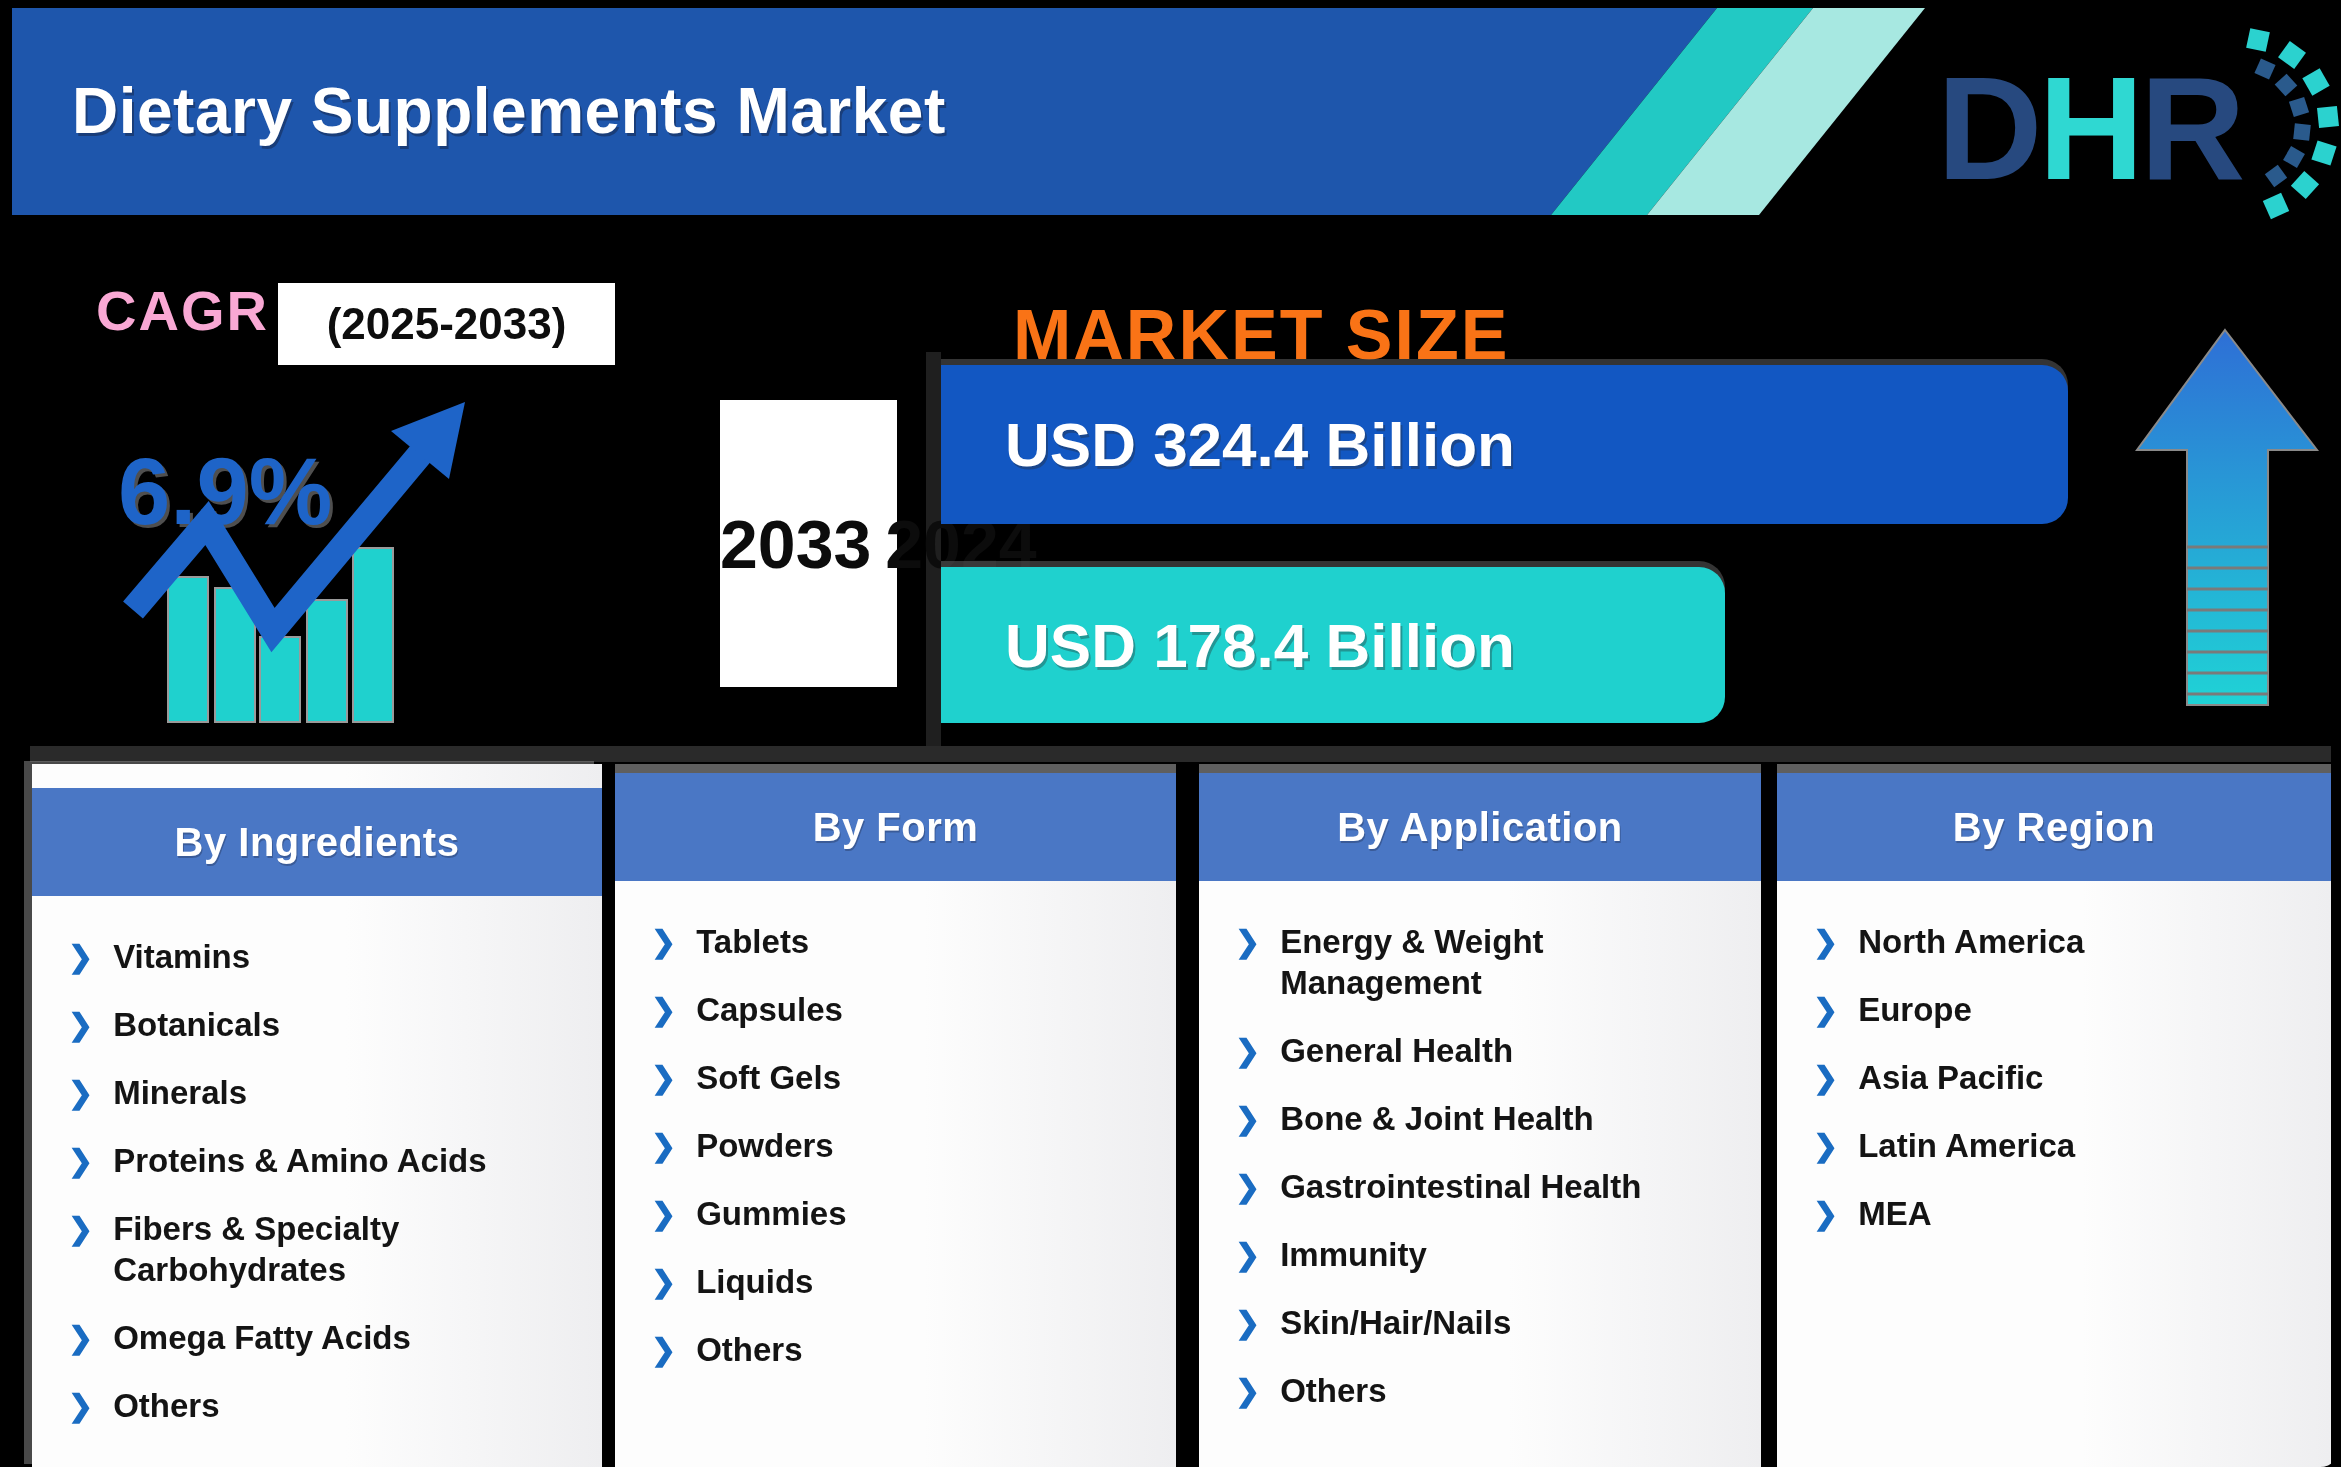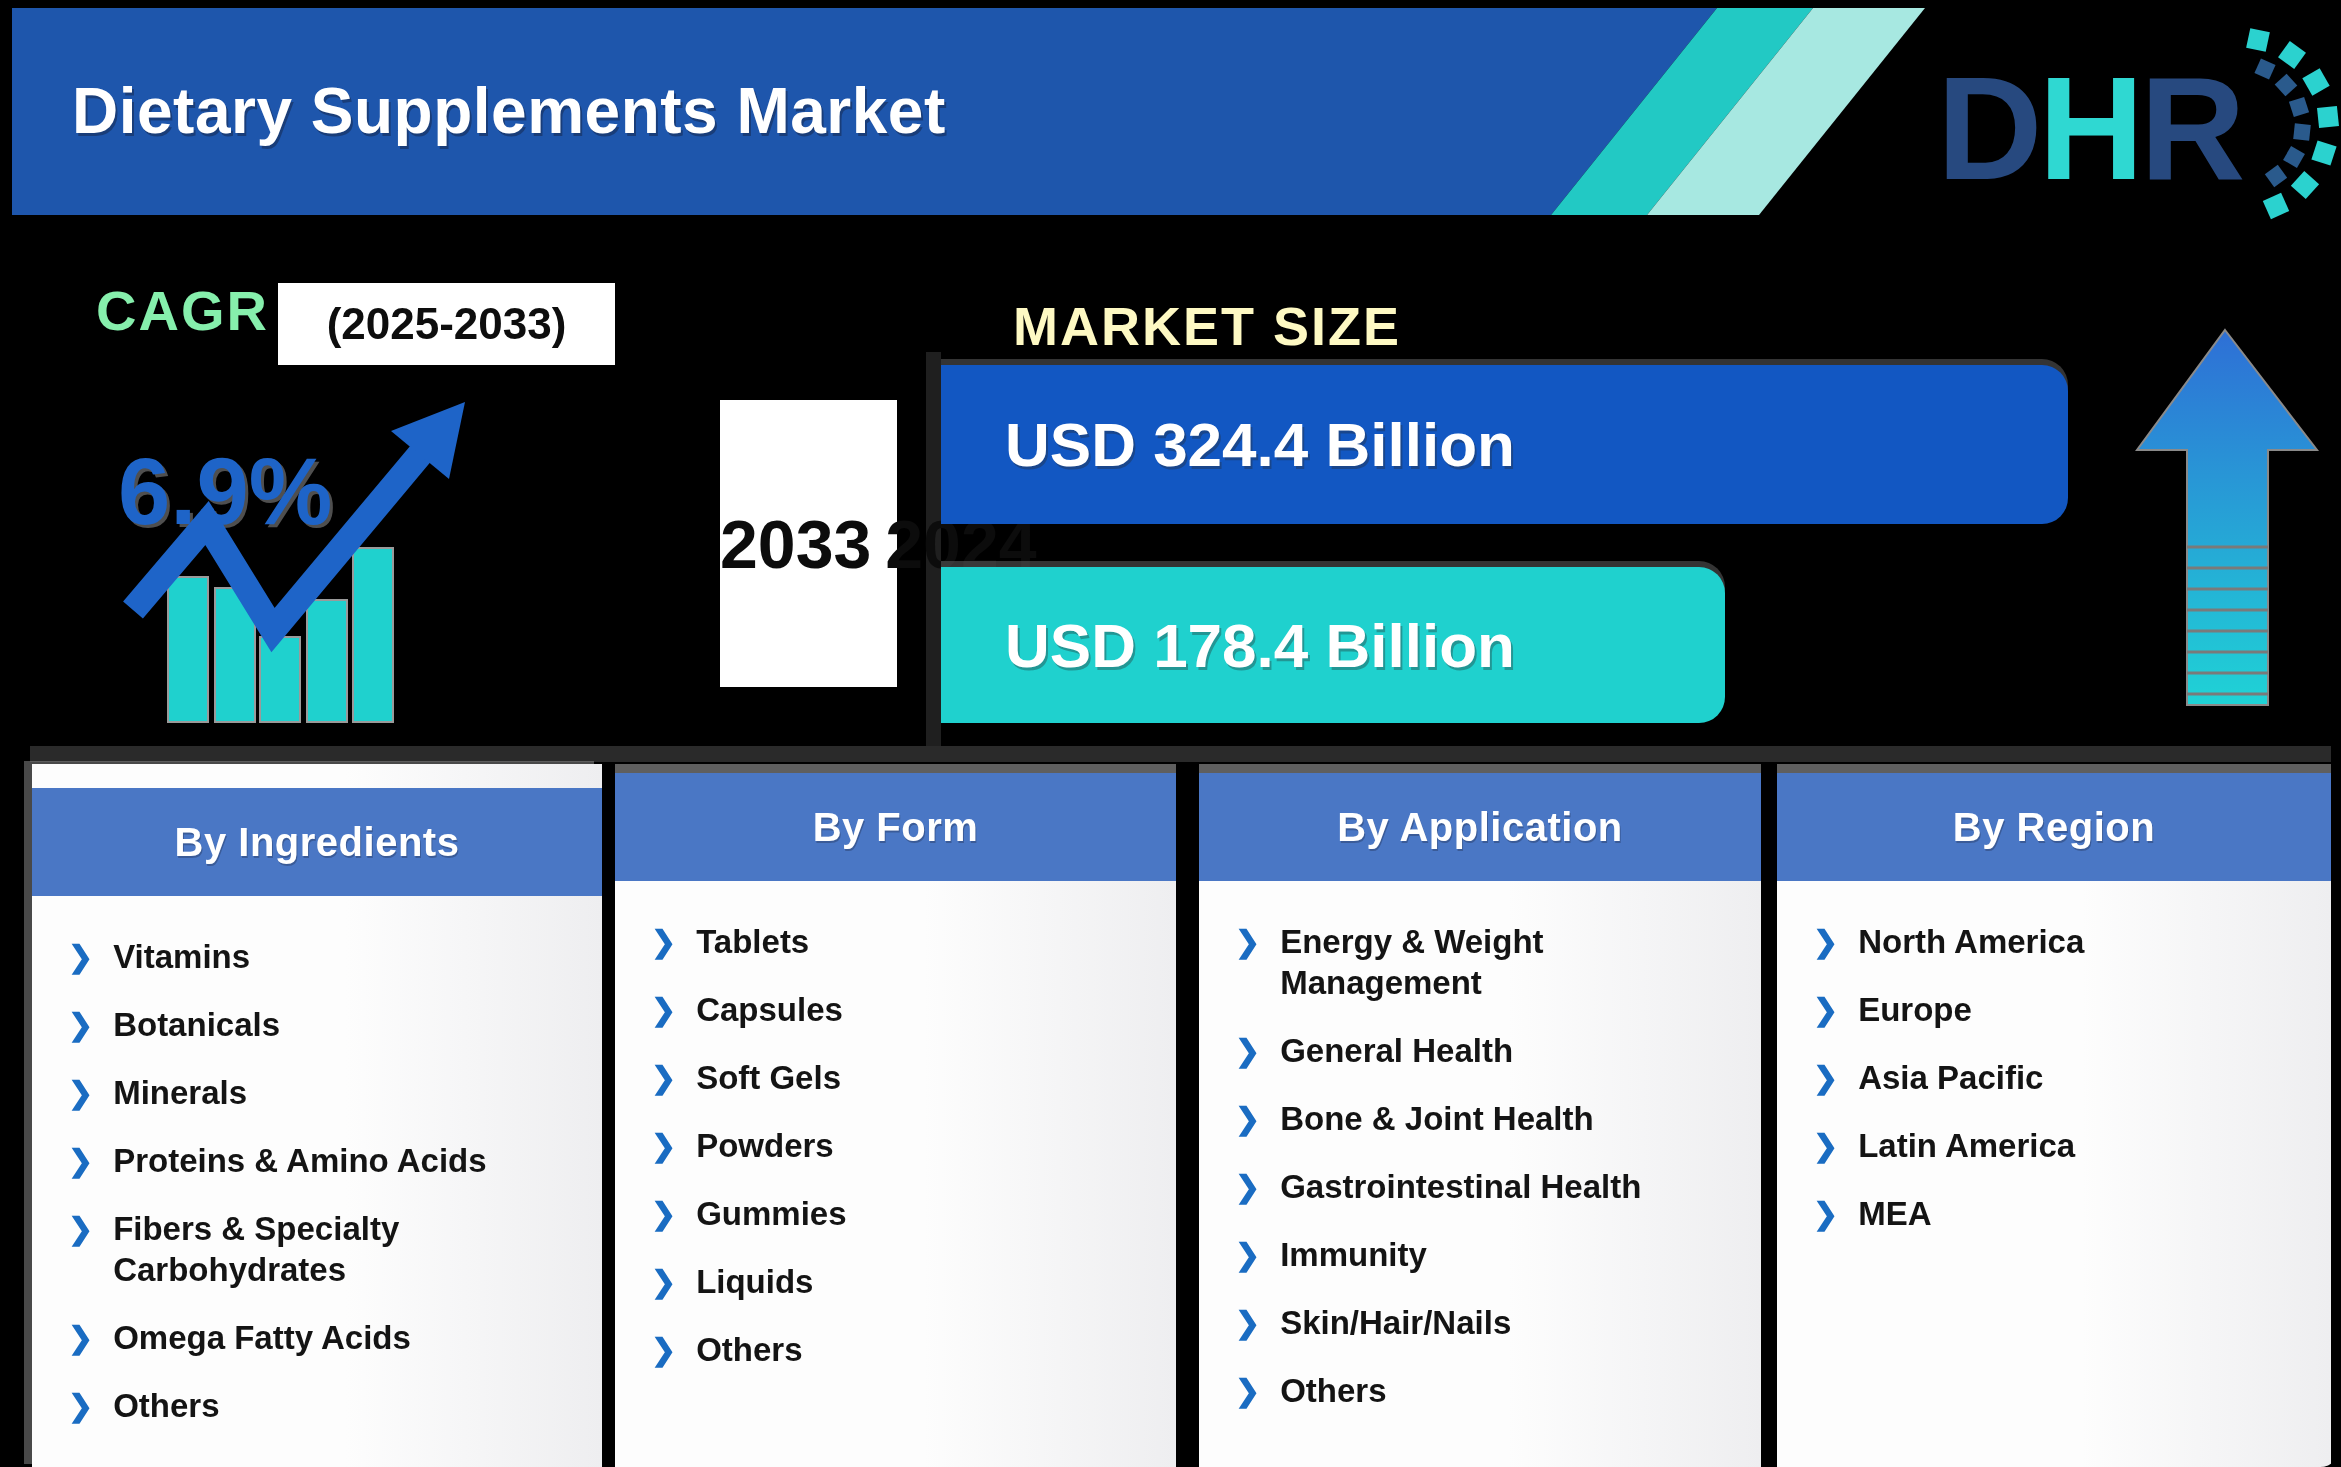--- a/index.html
+++ b/index.html
@@ -18,31 +18,31 @@
              color:#fff;font-size:64px;font-weight:700;letter-spacing:.5px;
              text-shadow:2px 3px 0 rgba(20,30,60,.45);}
   .logo{position:absolute;left:1925px;top:46px;display:flex;align-items:flex-start;
         font-weight:800;font-size:146px;line-height:150px;letter-spacing:-4px;}
   .logo .l-d,.logo .l-r{color:#27497f;}
   .logo .l-h{color:#2fd8d2;}
   .logo-dots{position:absolute;left:2200px;top:6px;}
 
   
   .cagr-label{position:absolute;left:96px;top:278px;font-size:56px;font-weight:800;
-              color:#86efac;letter-spacing:2px;}
+              color:#f9a8d4;letter-spacing:2px;}
   .cagr-period-box{position:absolute;left:278px;top:283px;width:337px;height:82px;background:#fff;
                    display:flex;align-items:center;justify-content:center;}
   .cagr-period{font-size:44px;font-weight:700;color:#0d0d0d;}
   .cagr-value{position:absolute;left:118px;top:438px;font-size:94px;font-weight:800;color:#1e64c8;
               text-shadow:3px 3px 0 rgba(105,105,105,.75);}
   .cagr-chart{position:absolute;left:90px;top:380px;}
 
   
-  .ms-label{position:absolute;left:1013px;top:295px;font-size:54px;font-weight:800;
-            color:#fef9c3;letter-spacing:2px;}
+  .ms-label{position:absolute;left:1013px;top:295px;font-size:70px;font-weight:800;
+            color:#f97316;letter-spacing:2px;}
   .ms-axis{position:absolute;left:926px;top:352px;width:15px;height:394px;background:#1f1f1f;}
   .year-box{position:absolute;left:720px;top:400px;width:177px;height:287px;background:#fff;
             display:flex;flex-direction:row;justify-content:space-between;align-items:center;
             padding:10px 0;box-sizing:border-box;gap:14px;}
   .year{font-size:68px;font-weight:700;color:#0c0c0c;}
   .bar{position:absolute;left:941px;display:flex;align-items:center;
        border-radius:0 26px 26px 0;box-shadow:0 -6px 0 rgba(95,95,95,.55);}
   .bar-blue{top:365px;width:1127px;height:159px;background:#1257c2;}
   .bar-teal{top:567px;width:784px;height:156px;background:#1fd1ce;}
   .bar-text{color:#fff;font-size:62px;font-weight:700;padding-left:64px;white-space:nowrap;

